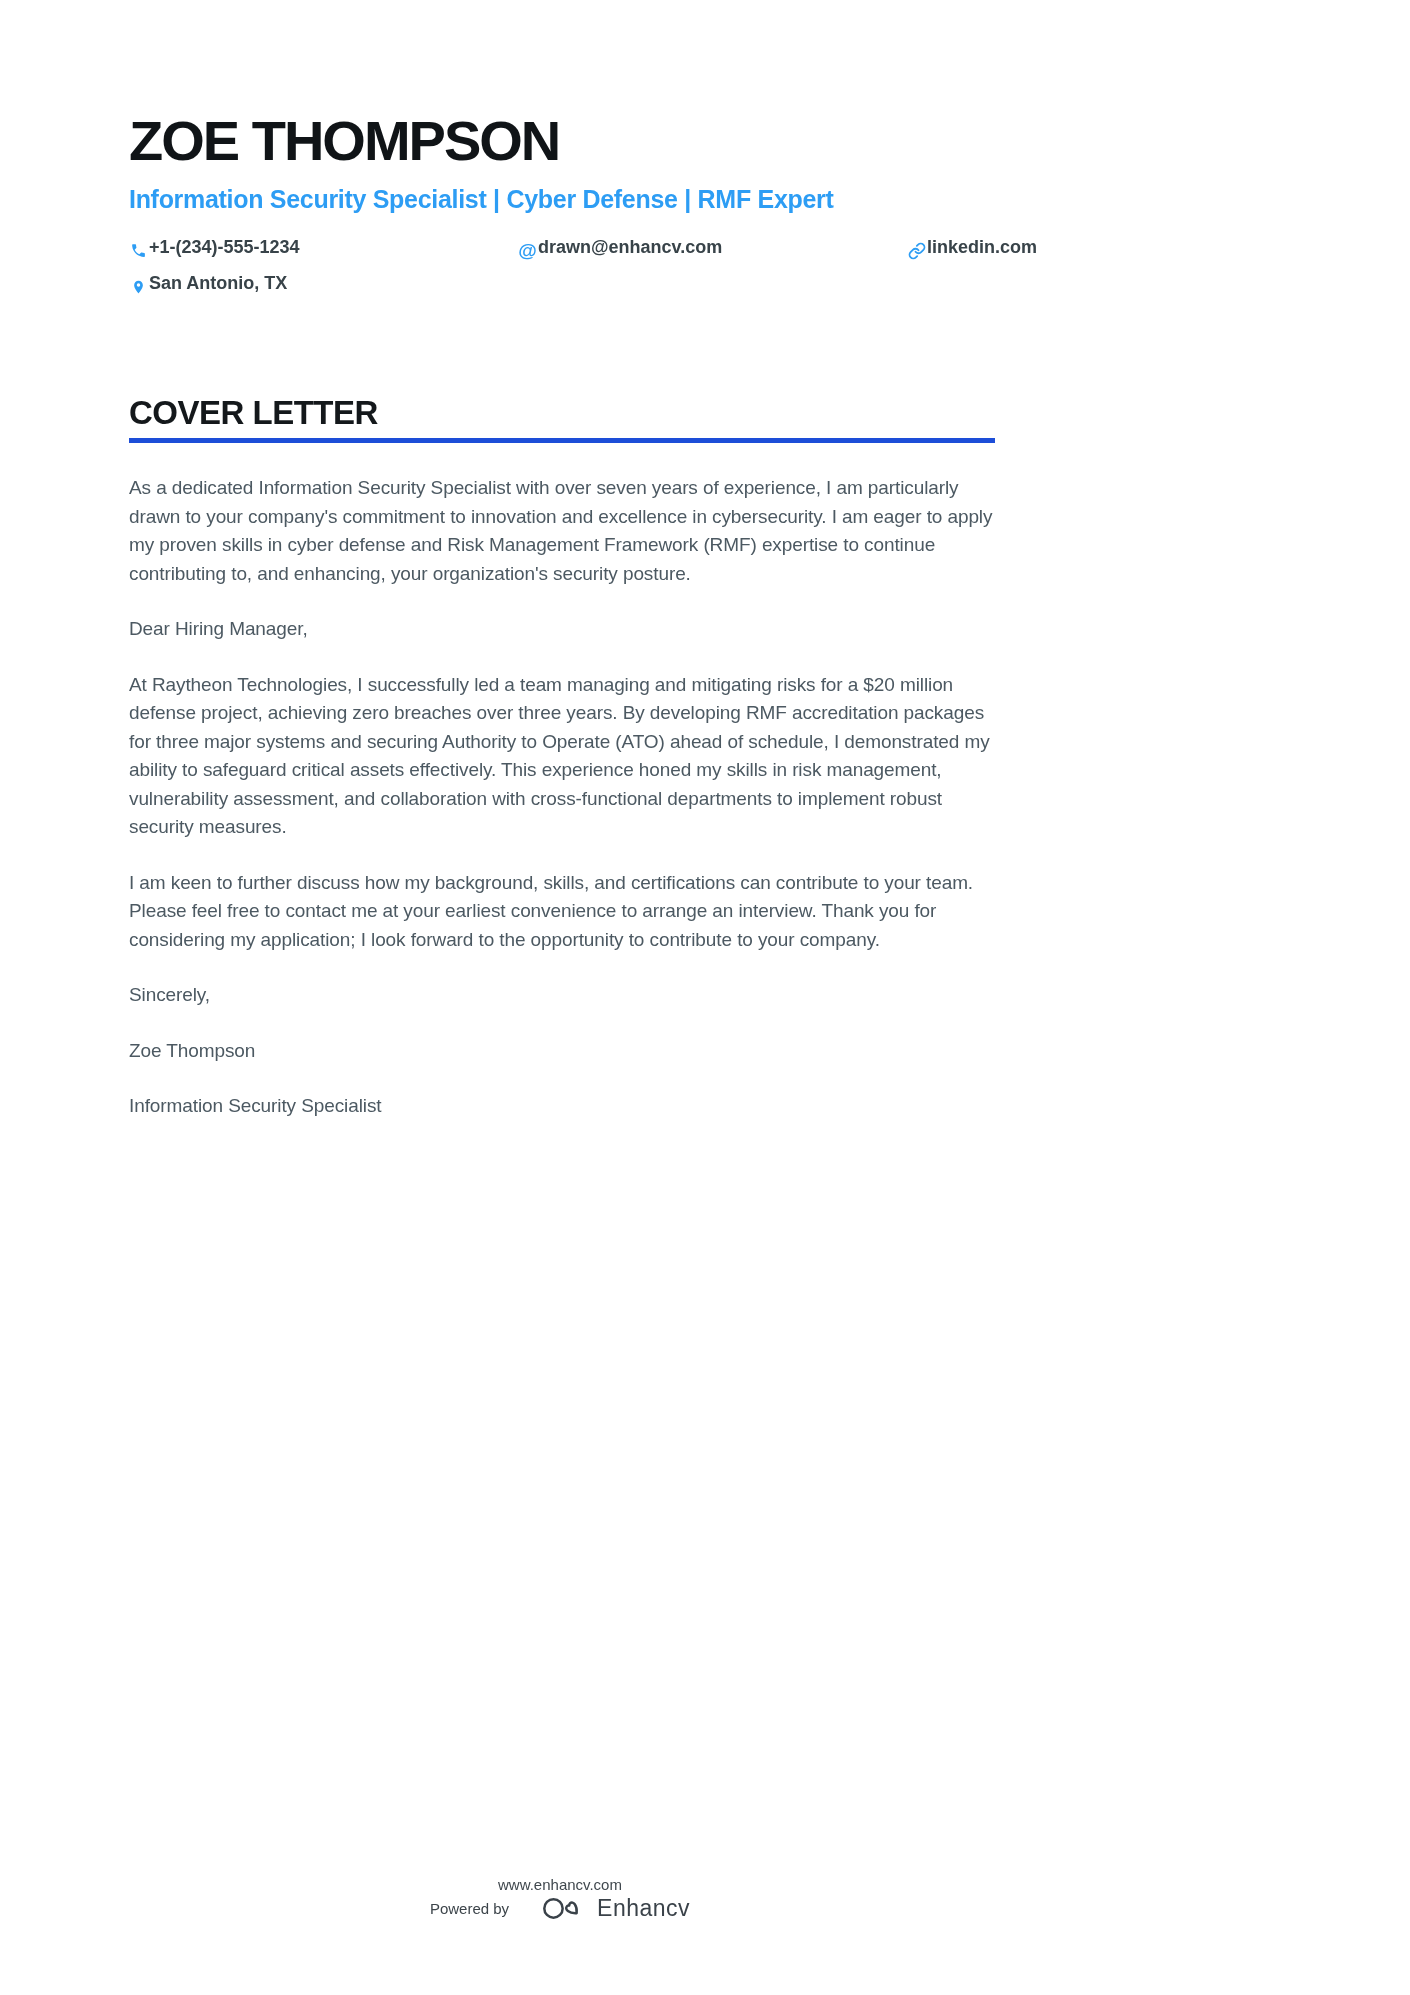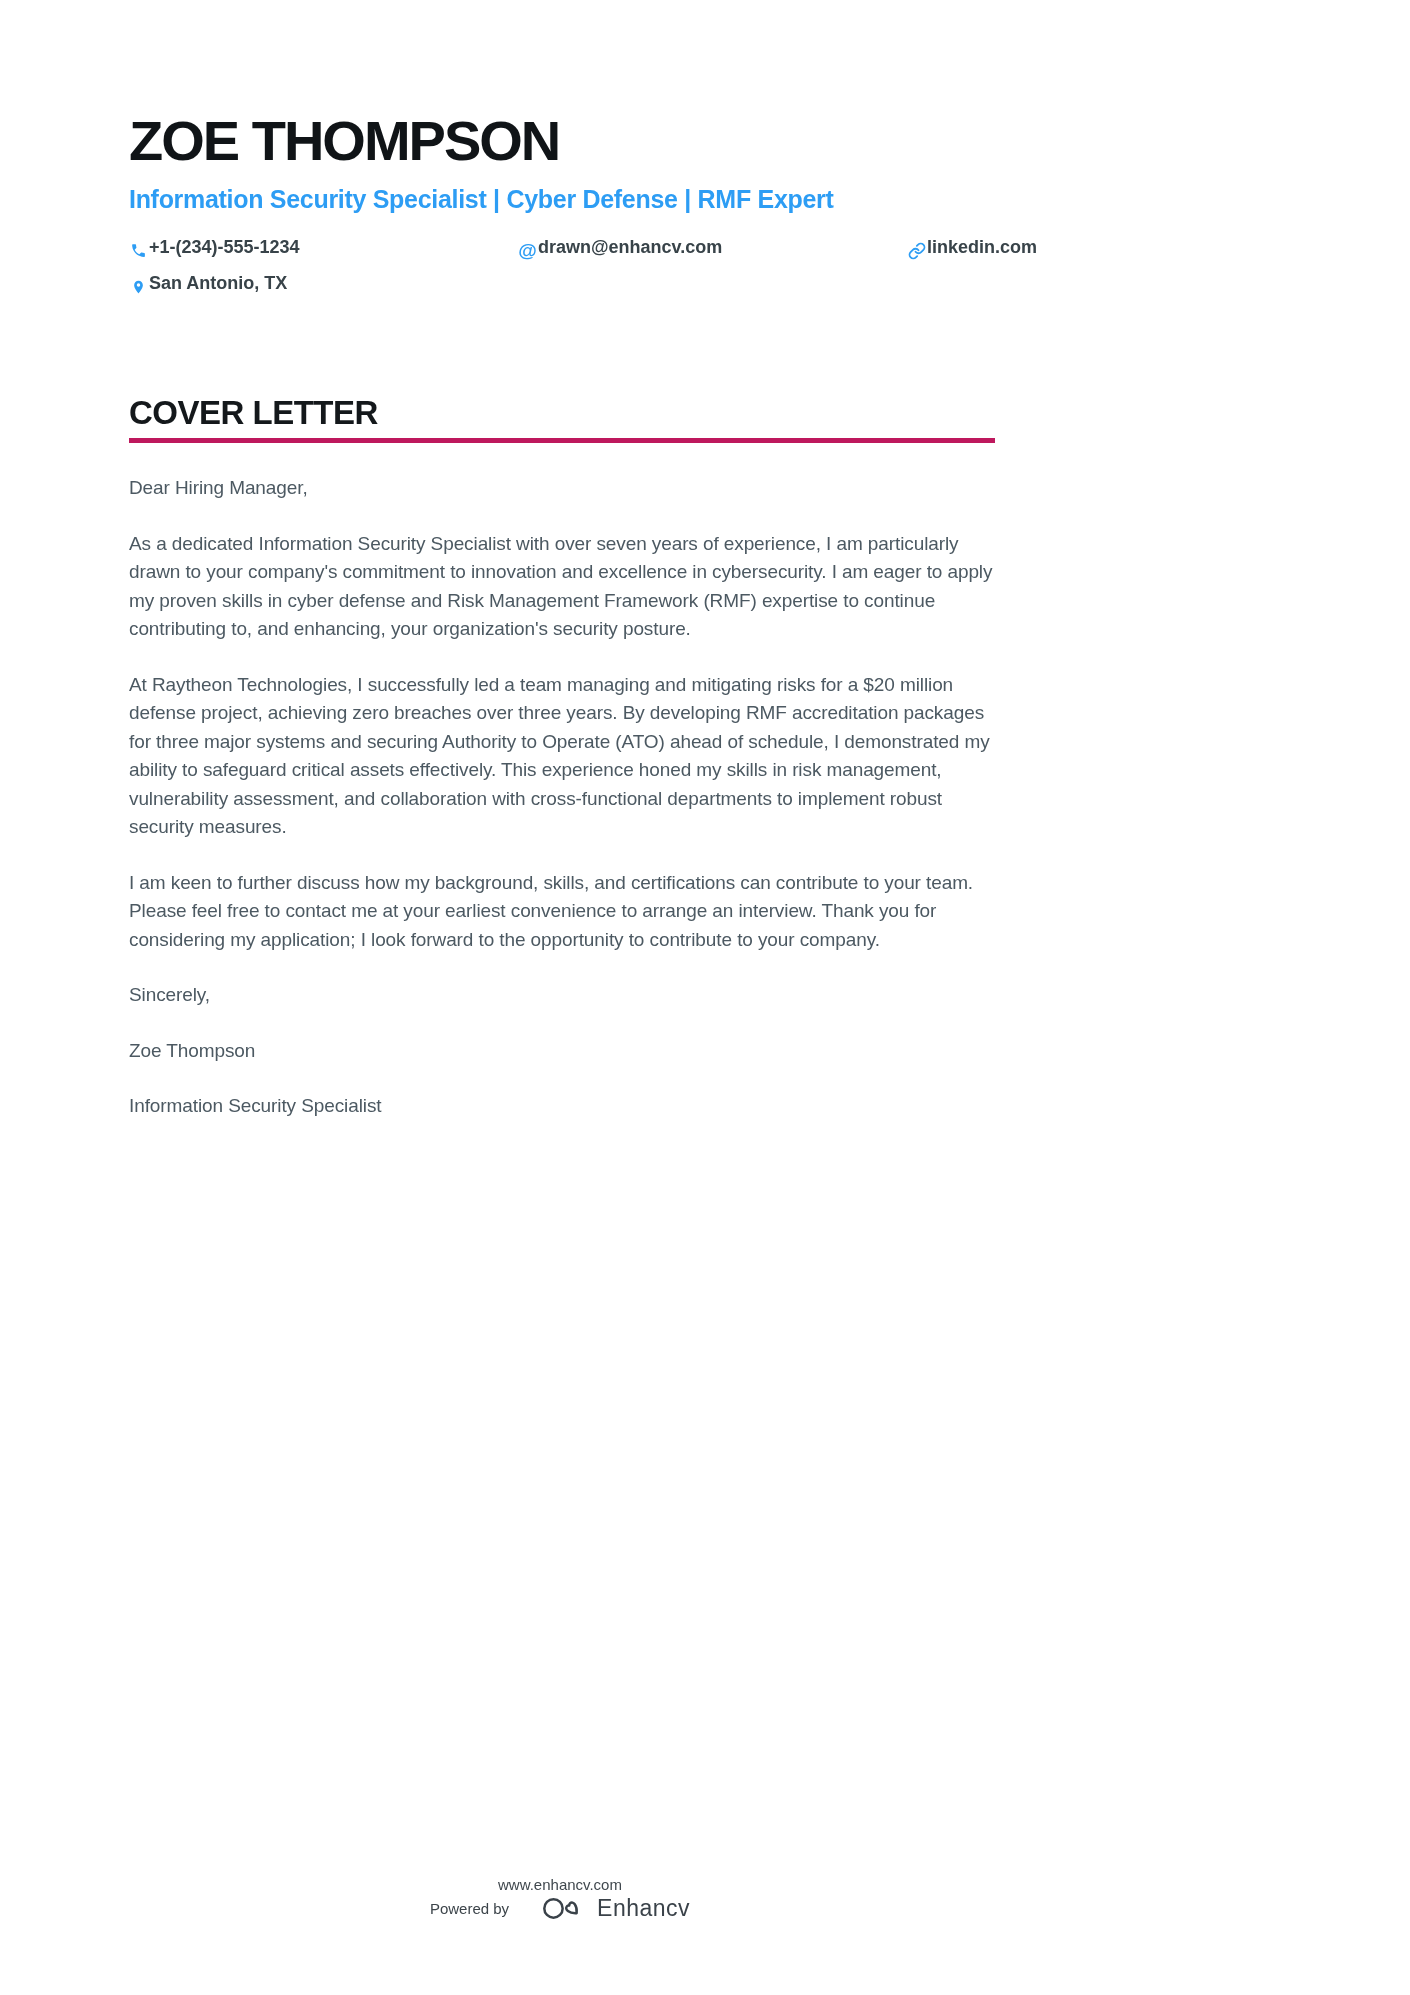--- a/index.html
+++ b/index.html
@@ -73,21 +73,21 @@
   .section {
     margin-top: 99px;
   }
   .section-heading {
     font-size: 33px;
     font-weight: 700;
     letter-spacing: -0.5px;
     line-height: 1.1;
     color: #14181b;
     padding-bottom: 7px;
-    border-bottom: 5px solid #be185d;
+    border-bottom: 5px solid #1d4ed8;
   }
 
   
   .letter {
     margin-top: 31px;
   }
   .letter p {
     font-size: 19px;
     line-height: 28.5px;
     letter-spacing: -0.1px;
@@ -176,22 +176,22 @@
           <span>San Antonio, TX</span>
         </div>
 
       </div>
     </header>
 
     <section class="section">
       <h2 class="section-heading">COVER LETTER</h2>
 
       <div class="letter">
+        <p>As a dedicated Information Security Specialist with over seven years of experience, I am particularly drawn to your company's commitment to innovation and excellence in cybersecurity. I am eager to apply my proven skills in cyber defense and Risk Management Framework (RMF) expertise to continue contributing to, and enhancing, your organization's security posture.</p>
         <p>Dear Hiring Manager,</p>
-        <p>As a dedicated Information Security Specialist with over seven years of experience, I am particularly drawn to your company's commitment to innovation and excellence in cybersecurity. I am eager to apply my proven skills in cyber defense and Risk Management Framework (RMF) expertise to continue contributing to, and enhancing, your organization's security posture.</p>
         <p>At Raytheon Technologies, I successfully led a team managing and mitigating risks for a $20 million defense project, achieving zero breaches over three years. By developing RMF accreditation packages for three major systems and securing Authority to Operate (ATO) ahead of schedule, I demonstrated my ability to safeguard critical assets effectively. This experience honed my skills in risk management, vulnerability assessment, and collaboration with cross-functional departments to implement robust security measures.</p>
         <p>I am keen to further discuss how my background, skills, and certifications can contribute to your team. Please feel free to contact me at your earliest convenience to arrange an interview. Thank you for considering my application; I look forward to the opportunity to contribute to your company.</p>
         <p>Sincerely,</p>
         <p>Zoe Thompson</p>
         <p>Information Security Specialist</p>
       </div>
     </section>
 
   </div>
 

